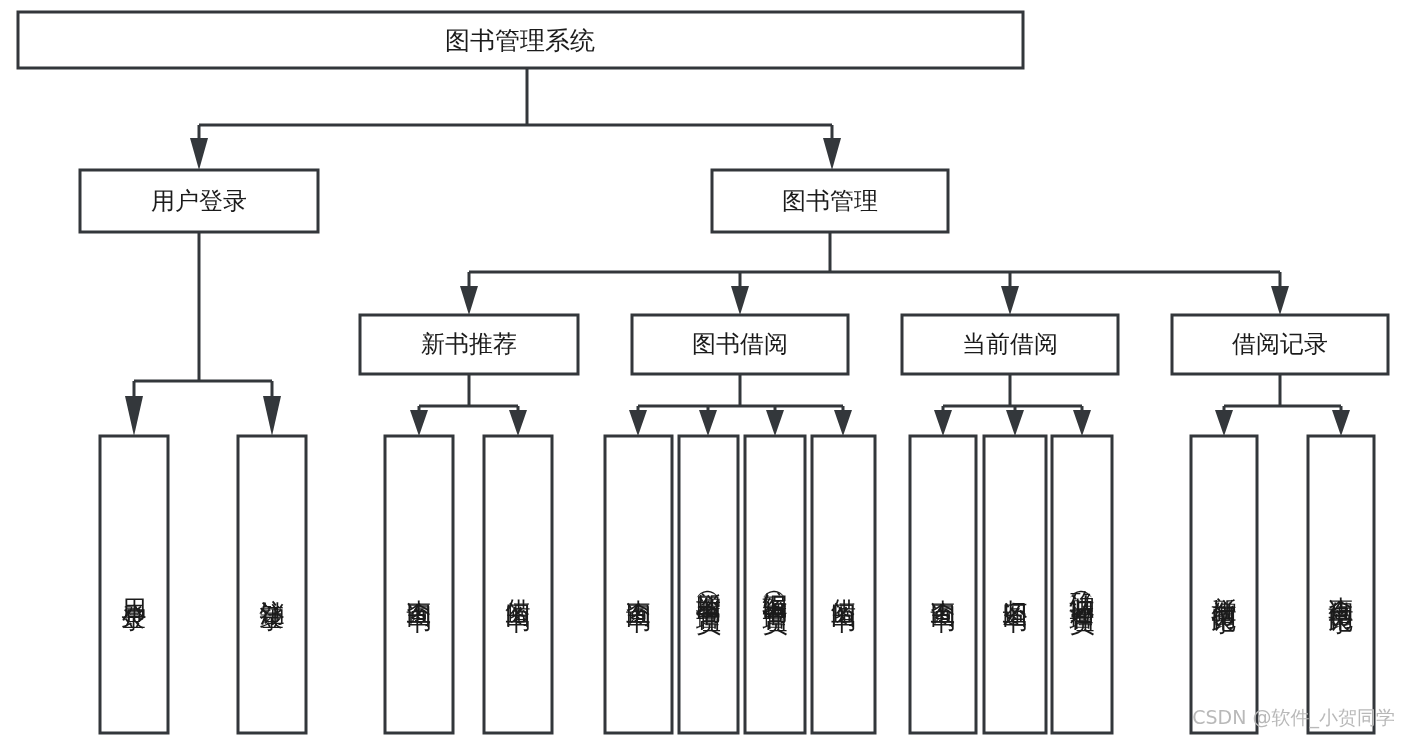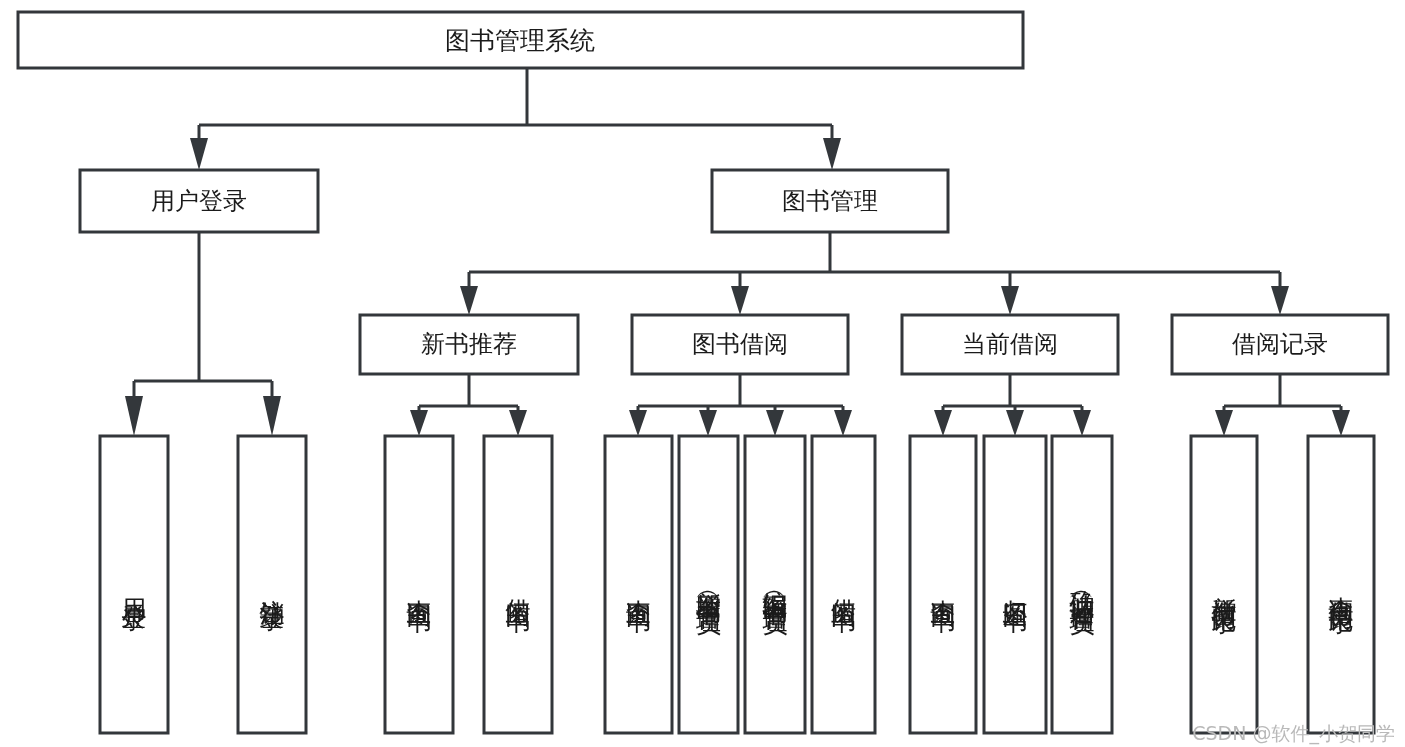--- a/index.html
+++ b/index.html
@@ -59,21 +59,21 @@
     display: flex;
     align-items: center;
     justify-content: center;
     text-align: center;
     pointer-events: none;
     white-space: nowrap;
   }
   .watermark {
     position: absolute;
     right: 10px;
-    bottom: 0;
+    bottom: 16px;
     font-family: "DejaVu Sans", "Liberation Sans", sans-serif;
     font-size: 19px;
     color: #b9b9b9;
     white-space: nowrap;
   }
 </style>
 </head>
 <body>
 
 <div id="diagram-root">

